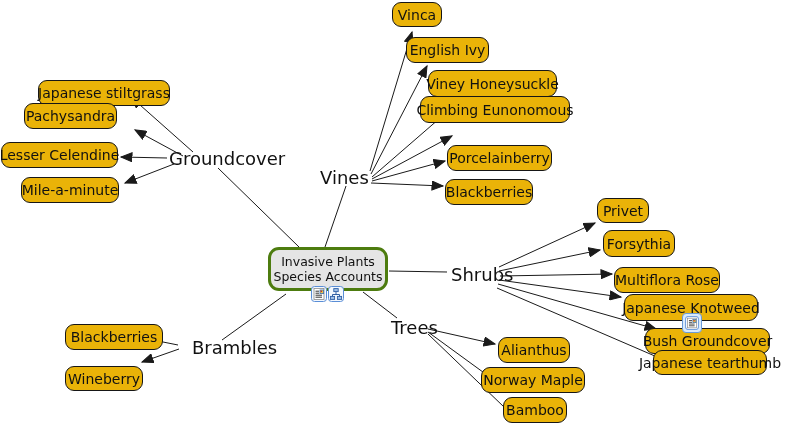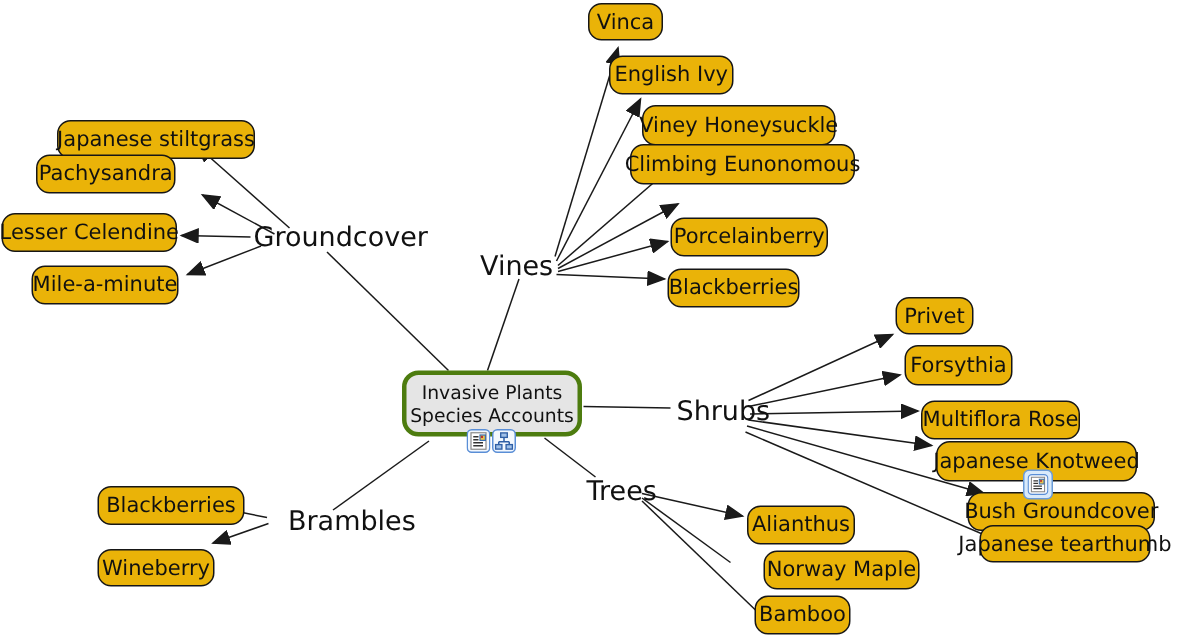--- a/index.html
+++ b/index.html
@@ -136,17 +136,17 @@
 <div class="node" style="left:445px;top:179px;width:88px;height:26px">Blackberries</div>
 
 <div class="node" style="left:597px;top:198px;width:52px;height:25px">Privet</div>
 <div class="node" style="left:603px;top:230px;width:72px;height:27px">Forsythia</div>
 <div class="node" style="left:614px;top:267px;width:106px;height:26px">Multiflora Rose</div>
 <div class="node" style="left:624px;top:294px;width:134px;height:27px">Japanese Knotweed</div>
 <div class="node" style="left:645px;top:328px;width:125px;height:26px">Bush Groundcover</div>
 <div class="node" style="left:653px;top:350px;width:114px;height:25px">Japanese tearthumb</div>
 
 <div class="node" style="left:498px;top:337px;width:72px;height:26px">Alianthus</div>
-<div class="node" style="left:509px;top:367px;width:104px;height:26px">Norway Maple</div>
+<div class="node" style="left:481px;top:367px;width:104px;height:26px">Norway Maple</div>
 <div class="node" style="left:503px;top:397px;width:64px;height:26px">Bamboo</div>
 
 <div class="node" style="left:65px;top:324px;width:98px;height:26px">Blackberries</div>
 <div class="node" style="left:65px;top:366px;width:78px;height:25px">Wineberry</div>
 
 </body></html>

